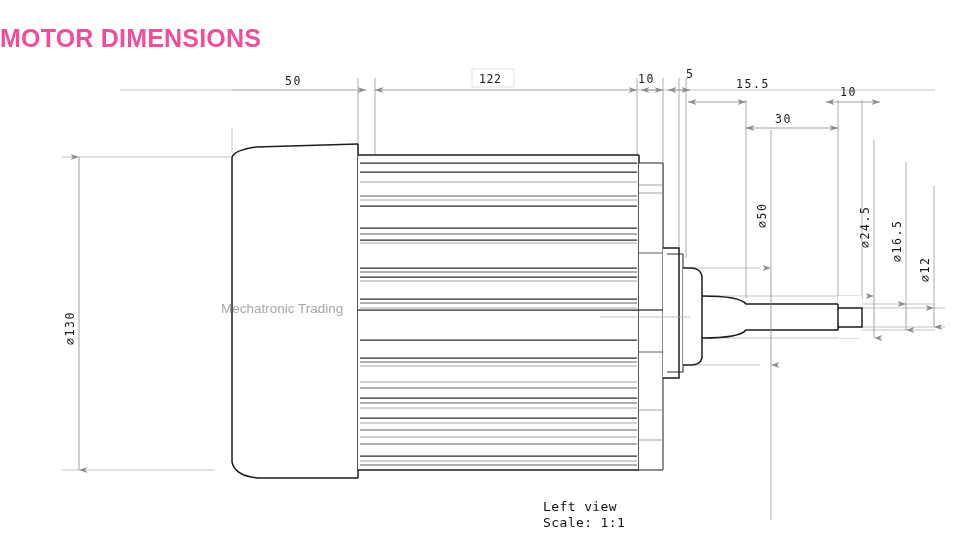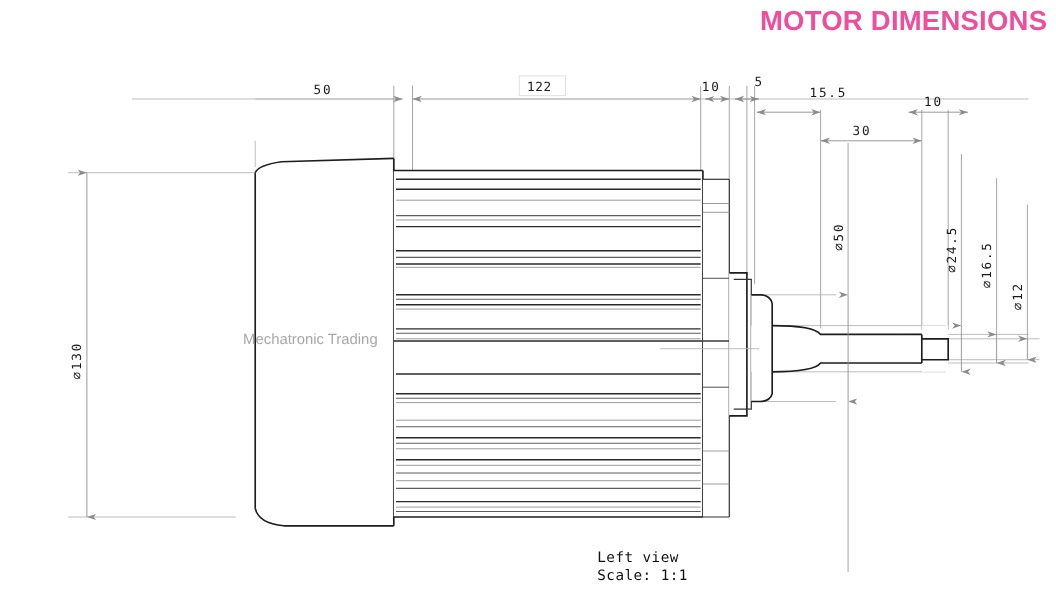--- a/index.html
+++ b/index.html
@@ -10,22 +10,22 @@
     overflow: hidden;
     font-family: "Liberation Sans", sans-serif;
   }
   #stage {
     position: relative;
     width: 960px; height: 542px;
     background: #ffffff;
   }
   #title {
     position: absolute;
-    top: 5px; left: 0; width: 952px;
-    text-align: right;
+    top: 24px; left: 0; width: 952px;
+    text-align: left;
     color: #ef4e9b;
     font-family: "Liberation Sans", sans-serif;
     font-size: 25px;
     font-weight: bold;
     letter-spacing: 0.2px;
     white-space: nowrap;
   }
   #drawing {
     position: absolute;
     top: 0; left: 0;

